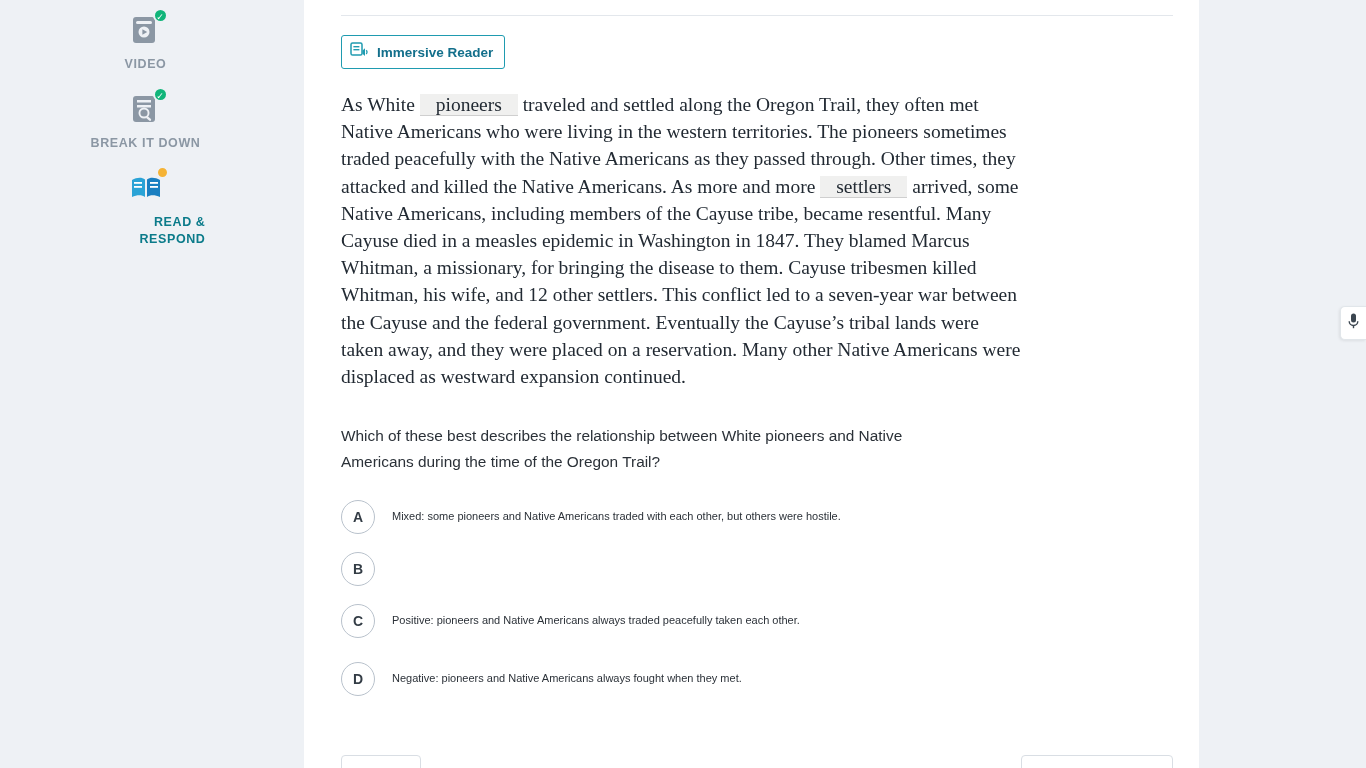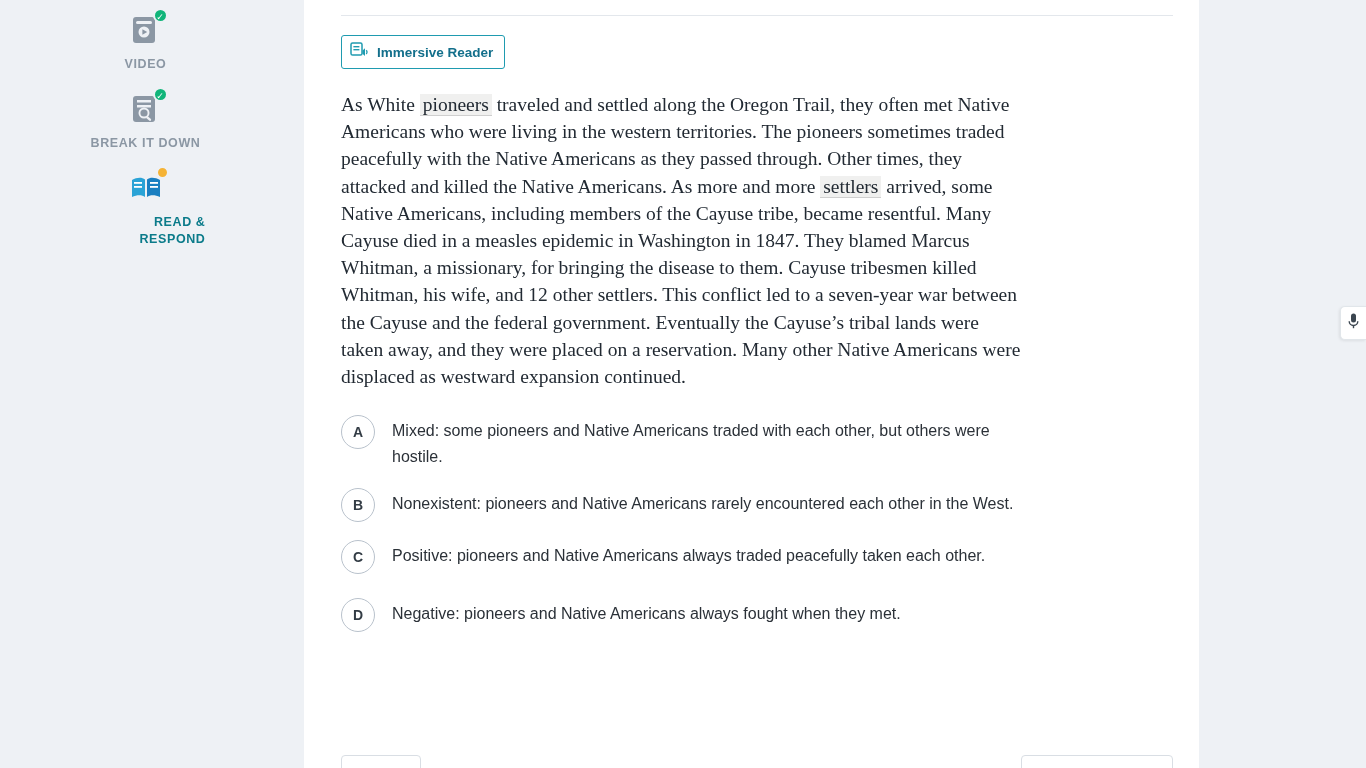--- a/index.html
+++ b/index.html
@@ -105,21 +105,21 @@
     width: 682px;
     font-family: "Liberation Serif", serif;
     font-size: 19.5px;
     line-height: 27.2px;
     color: #222a33;
     text-align: left;
   }
   .vocab {
     background: #f0f0ef;
     border-bottom: 1px solid #cfcfcf;
-    padding: 0 3px;
+    padding: 0 16px;
     cursor: pointer;
   }
 
   .question {
     margin-top: 33px;
     width: 620px;
     font-size: 15.4px;
     line-height: 26px;
     color: #2b3138;
   }
@@ -137,21 +137,21 @@
     width: 34px; height: 34px;
     border-radius: 50%;
     border: 1.6px solid #b9c2cc;
     color: #333c45;
     font-size: 14px;
     font-weight: bold;
     display: flex; align-items: center; justify-content: center;
     background: #fff;
   }
   .answer-text {
-    font-size: 16px;
+    font-size: 11px;
     line-height: 26px;
     color: #2b3138;
     max-width: 600px;
     padding-top: 3px;
   }
   .answer-row.wide .answer-text { max-width: 640px; }
 
   .bottom-strip {
     position: absolute;
     left: 37px; top: 755px;
@@ -263,31 +263,31 @@
             <path d="M16.2 9.2 A2.6 2.6 0 0 1 16.2 13" fill="none" stroke="#1f9bb0" stroke-width="1.3"></path>
           </svg>
         </span>
         <span class="label">Immersive Reader</span>
       </div>
 
       <div class="passage">
         <span>As White </span><span class="vocab">pioneers</span><span> traveled and settled along the Oregon Trail, they often met Native Americans who were living in the western territories. The pioneers sometimes traded peacefully with the Native Americans as they passed through. Other times, they attacked and killed the Native Americans. As more and more </span><span class="vocab">settlers</span><span> arrived, some Native Americans, including members of the Cayuse tribe, became resentful. Many Cayuse died in a measles epidemic in Washington in 1847. They blamed Marcus Whitman, a missionary, for bringing the disease to them. Cayuse tribesmen killed Whitman, his wife, and 12 other settlers. This conflict led to a seven-year war between the Cayuse and the federal government. Eventually the Cayuse’s tribal lands were taken away, and they were placed on a reservation. Many other Native Americans were displaced as westward expansion continued.</span>
       </div>
 
+      <div class="question">Which of these best describes the relationship between White pioneers and Native Americans during the time of the Oregon Trail?</div>
 
       <div class="answers">
 
         <div class="answer-row">
           <div class="bubble">A</div>
           <div class="answer-text">Mixed: some pioneers and Native Americans traded with each other, but others were hostile.</div>
         </div>
 
         <div class="answer-row wide">
           <div class="bubble">B</div>
-          <div class="answer-text">Nonexistent: pioneers and Native Americans rarely encountered each other in the West.</div>
         </div>
 
         <div class="answer-row wide" style="margin-bottom:24px;">
           <div class="bubble">C</div>
           <div class="answer-text">Positive: pioneers and Native Americans always traded peacefully taken each other.</div>
         </div>
 
         <div class="answer-row wide">
           <div class="bubble">D</div>
           <div class="answer-text">Negative: pioneers and Native Americans always fought when they met.</div>

